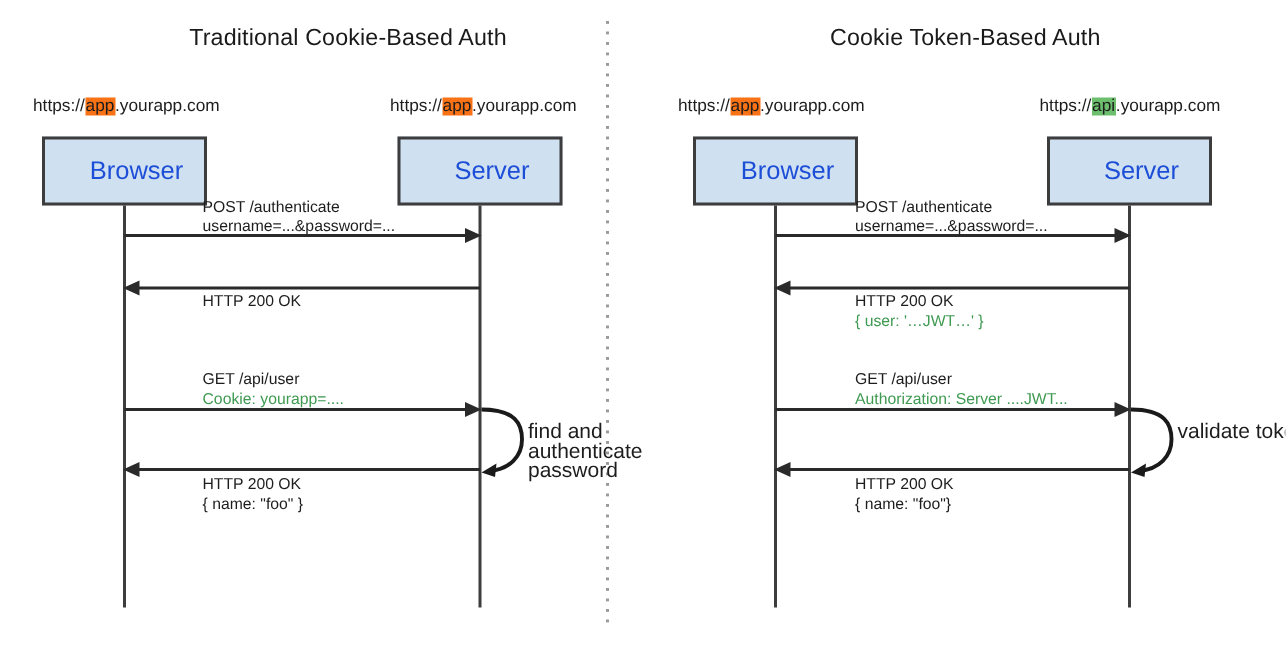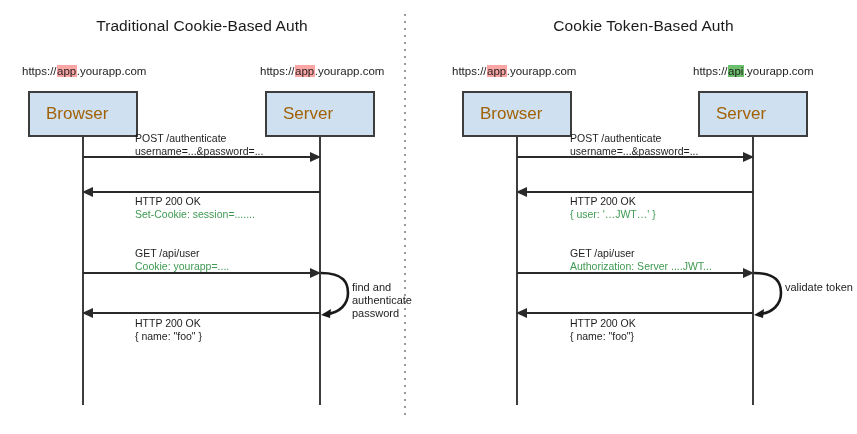--- a/index.html
+++ b/index.html
@@ -30,21 +30,21 @@
     background-size: 2px 7px;
     background-repeat: repeat-y;
   }
 
   
   .panel {
     position: absolute;
     top: 0;
     height: 434px;
   }
-  .panel-left  { left: 0px;   width: 404px; }
+  .panel-left  { left: 0px;   width: 404px; padding-left: 20px; }
   .panel-right { left: 430px; width: 427px; }
 
   .panel-title {
     position: absolute;
     top: 17px;
     width: 100%;
     text-align: center;
     font-size: 15.5px;
     color: #1a1a1a;
     letter-spacing: 0.1px;
@@ -58,31 +58,32 @@
     height: 46px;
     background: #cfe0f0;
     border: 2.2px solid #3d3d3d;
     box-sizing: border-box;
   }
   .actor-label {
     position: absolute;
     left: 16px; right: 0;
     top: 50%;
     transform: translateY(-50%);
+    text-align: center;
     font-size: 17px;
-    color: #a16207;
+    color: #1d4ed8;
   }
 
   .url {
     position: absolute;
     font-size: 11.5px;
     color: #1d1d1d;
     white-space: nowrap;
   }
-  .url .hl-blue  { background: #fca5a5; padding: 0 0.5px; }
+  .url .hl-blue  { background: #f97316; padding: 0 0.5px; }
   .url .hl-green { background: #6cbf6c; padding: 0 0.5px; }
 
   
   .lifeline {
     position: absolute;
     width: 2.2px;
     background: #3d3d3d;
   }
 
   
@@ -109,21 +110,21 @@
   }
   .msg-label .green { color: #3f9a52; display: block; }
   .msg-label .plain { display: block; }
 
   
   .selfloop {
     position: absolute;
   }
   .selfloop-label {
     position: absolute;
-    font-size: 11px;
+    font-size: 14px;
     line-height: 13px;
     color: #1d1d1d;
     white-space: nowrap;
   }
 </style>
 </head>
 <body>
 
 <div id="canvas">
 
@@ -151,21 +152,20 @@
       <span class="plain">POST /authenticate</span>
       <span class="plain">username=...&amp;password=...</span>
     </div>
     <div class="msg-line" style="left:83px; top:156px; width:228px;"></div>
     <div class="arrowhead right" style="left:310px; top:152px;"></div>
 
     <div class="msg-line" style="left:92px; top:191px; width:228px;"></div>
     <div class="arrowhead left" style="left:82px; top:187px;"></div>
     <div class="msg-label" style="left:135px; top:195px;">
       <span class="plain">HTTP 200 OK</span>
-      <span class="green">Set-Cookie: session=.......</span>
     </div>
 
     <div class="msg-label" style="left:135px; top:247px;">
       <span class="plain">GET /api/user</span>
       <span class="green">Cookie: yourapp=....</span>
     </div>
     <div class="msg-line" style="left:83px; top:272px; width:228px;"></div>
     <div class="arrowhead right" style="left:310px; top:268px;"></div>
 
     <svg class="selfloop" style="left:318px; top:268px;" width="36" height="52" viewBox="0 0 36 52">

